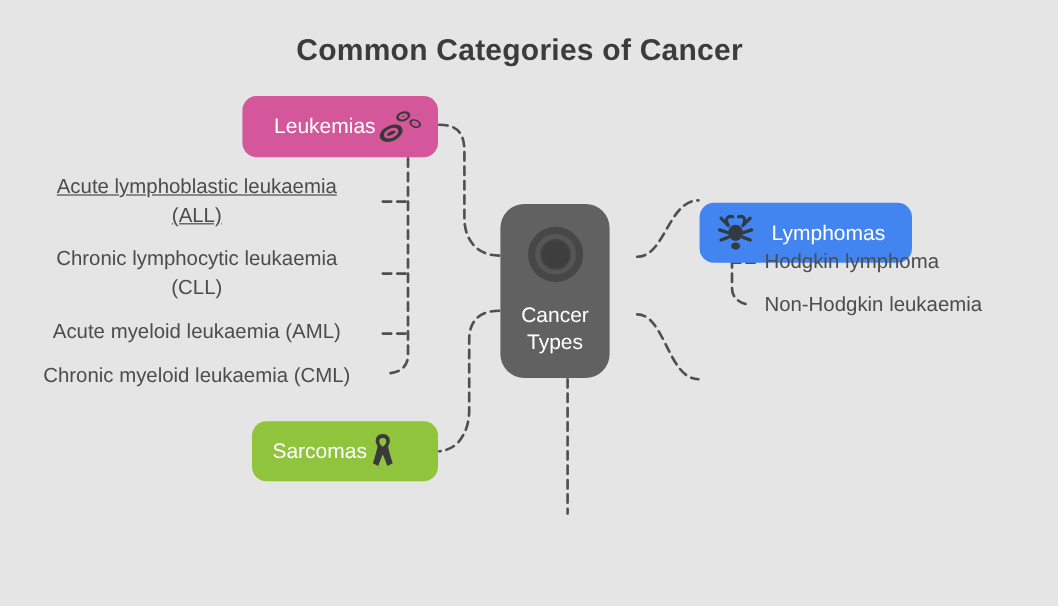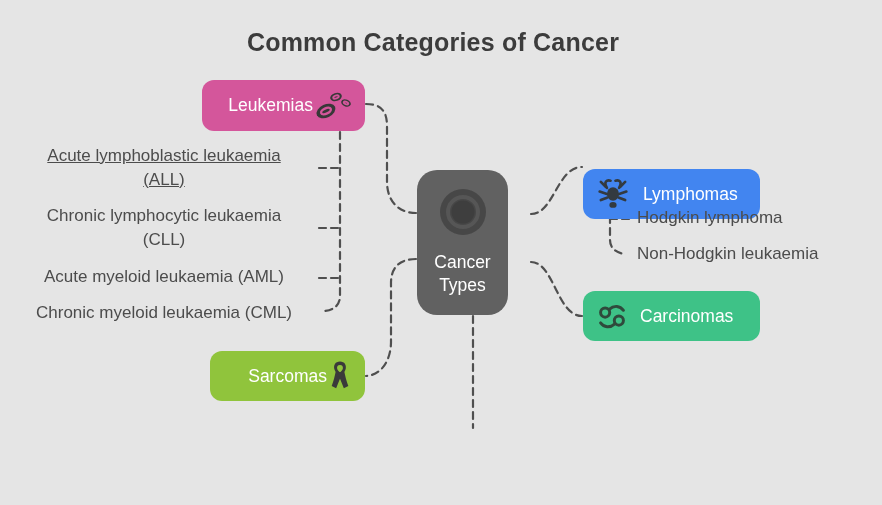--- a/index.html
+++ b/index.html
@@ -27,21 +27,21 @@
   .center-node .clabel{white-space:pre-line;text-align:center;line-height:23px;margin-top:10px;}
   .subtext{
     position:absolute;color:var(--text,#4c4c4c);font-size:17px;line-height:24px;
     white-space:pre-line;
     text-align:right;
   }
   .subtext.ctr{text-align:center;}
   #n-leukemias{left:202px;top:80px;width:163px;height:51px;justify-content:flex-end;padding:0 14px 0 16px;}
   #n-lymphomas{left:583px;top:141px;width:177px;height:50px;padding-left:13px;gap:13px;margin-top:28px;}
   #n-carcinomas{left:583px;top:291px;width:177px;height:50px;padding-left:13px;gap:12px;}
-  #n-sarcomas{left:210px;top:351px;width:155px;height:50px;justify-content:flex-end;padding:0 12px 0 17px;}
+  #n-sarcomas{left:210px;top:351px;width:155px;height:50px;justify-content:flex-start;padding:0 12px 0 17px;}
   #n-myeloma{left:399px;top:430px;width:150px;height:48px;padding-left:12px;gap:12px;}
   #st-all{left:8px;top:144px;width:312px;text-decoration:underline;}
   #st-cll{left:8px;top:204px;width:312px;}
   #st-aml{left:8px;top:265px;width:312px;}
   #st-cml{left:8px;top:301px;width:312px;}
   #st-hodgkin{left:637px;top:206px;}
   #st-nonhodgkin{left:637px;top:242px;}
 </style>
 </head>
 <body>
@@ -109,33 +109,20 @@
           <path d="M9 17 L 4 19"></path>
           <path d="M19 17 L 24 19"></path>
         </g>
         <ellipse cx="14" cy="14" rx="5" ry="5.6" fill="#333a40"></ellipse>
         <ellipse cx="14" cy="23" rx="3" ry="2.4" fill="#333a40"></ellipse>
       </svg>
     </span>
     <span class="lbl">Lymphomas</span>
   </div>
 
-  <div class="node" id="n-carcinomas" style="--bg: #3ec287;">
-    <span class="ic">
-      <svg width="32" height="30" viewBox="0 0 28 26">
-        <g fill="none" stroke="#2f4a3c" stroke-width="2.6" stroke-linecap="round">
-          <circle cx="8" cy="10" r="4"></circle>
-          <path d="M 11.5 7.2 C 16 3.2 21 4 24 8"></path>
-          <circle cx="20" cy="17" r="4"></circle>
-          <path d="M 16.5 19.8 C 12 23.8 7 23 4 19"></path>
-        </g>
-      </svg>
-    </span>
-    <span class="lbl">Carcinomas</span>
-  </div>
 
   <div class="node" id="n-sarcomas" style="--bg: #90c43c;">
     <span class="lbl">Sarcomas</span>
     <span class="ic">
       <svg width="26" height="32" viewBox="0 0 24 30">
         <path fill="#3a3a3a" d="M12 1.5 C 7.5 1.5 6 5 6.6 8.2 C 7 10.4 9 12.6 12 14.8 C 15 12.6 17 10.4 17.4 8.2 C 18 5 16.5 1.5 12 1.5 Z"></path>
         <path fill="var(--bg)" d="M12 4.6 C 9.8 4.6 9 6.3 9.3 7.9 C 9.5 9.2 10.6 10.5 12 11.7 C 13.4 10.5 14.5 9.2 14.7 7.9 C 15 6.3 14.2 4.6 12 4.6 Z"></path>
         <path fill="#3a3a3a" d="M8.2 9.5 C 7.2 15 5.8 20 4.2 24.4 L 8.4 26.6 C 10.3 21.4 12 17 14.3 12.6 C 12 11.6 10 10.7 8.2 9.5 Z"></path>
         <path fill="#3a3a3a" d="M15.8 9.5 C 16.8 15 18.2 20 19.8 24.4 L 15.6 26.6 C 13.7 21.4 12 17 9.7 12.6 C 12 11.6 14 10.7 15.8 9.5 Z"></path>
       </svg>

